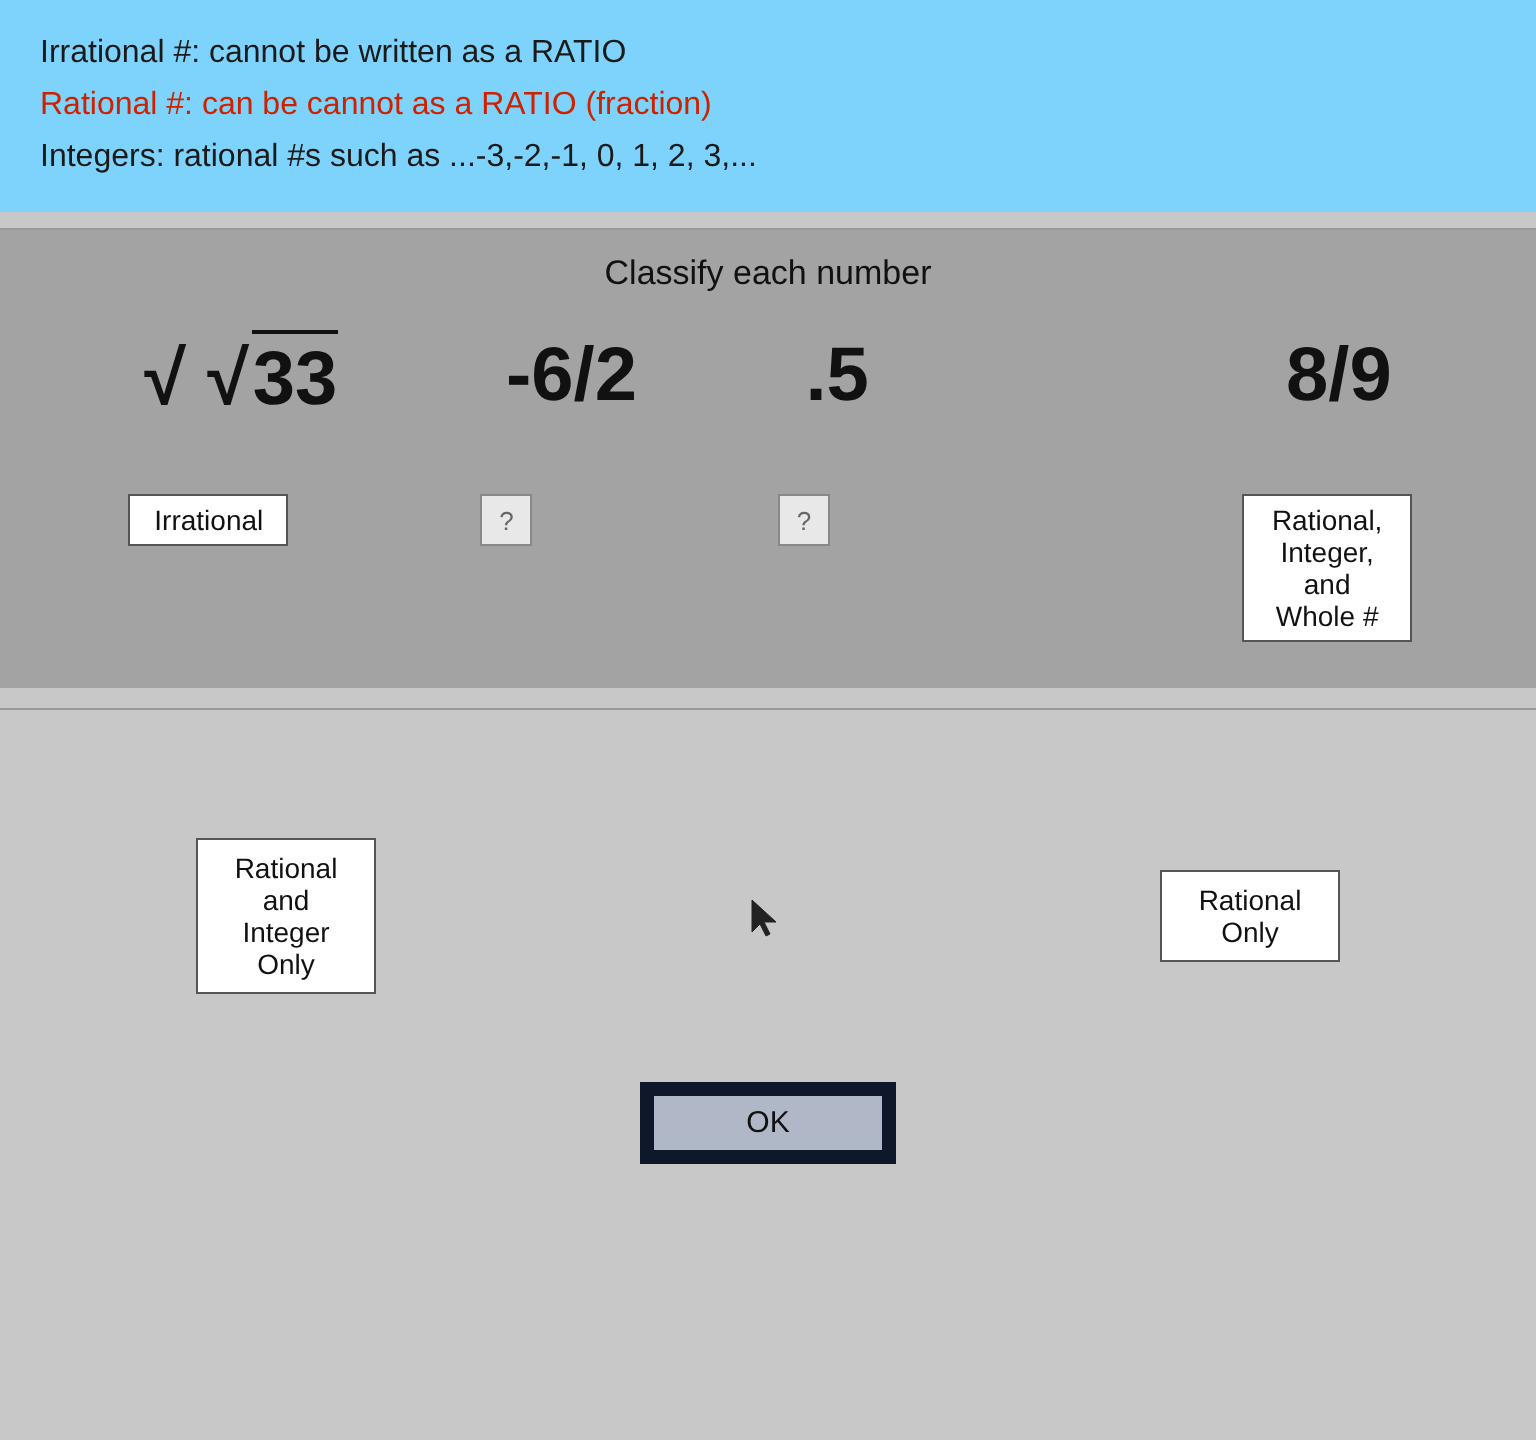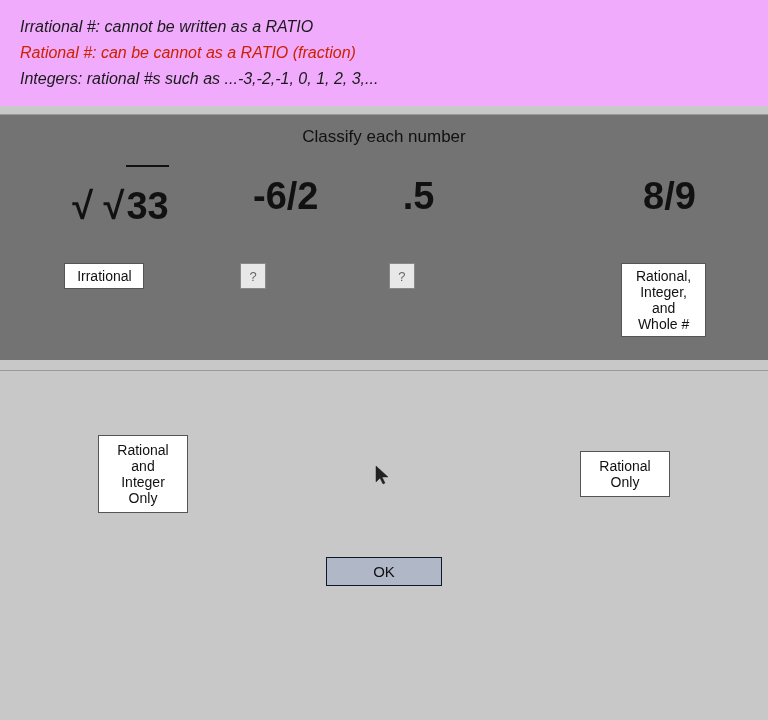--- a/index.html
+++ b/index.html
@@ -6,39 +6,38 @@
     body {
       width: 768px;
       height: 720px;
       background: #c8c8c8;
       font-family: Arial, sans-serif;
       font-size: 16px;
       color: #1a1a1a;
       overflow: hidden;
     }
     .top-section {
-      background: #f0abfc;
+      background: #7dd3fc;
       padding: 18px 20px 10px 20px;
-      font-style: italic;
     }
     .def-line {
       margin-bottom: 8px;
       font-size: 16px;
     }
     .irrational-def { color: #1a1a1a; }
     .rational-def { color: #cc2200; }
     .integer-def { color: #1a1a1a; }
     .whole-def { color: #2255aa; }
     hr {
       border: none;
       border-top: 1px solid #999;
       margin: 8px 0 0 0;
     }
     .classify-section {
-      background: #737373;
+      background: #a3a3a3;
       padding: 12px 20px;
     }
     .classify-title {
       text-align: center;
       font-size: 17px;
       margin-bottom: 18px;
       color: #111;
     }
     .numbers-row {
       display: flex;
@@ -57,21 +56,21 @@
       position: relative;
       display: inline-block;
     }
     .sqrt-symbol::before {
       content: '√';
       font-size: 38px;
     }
     .sqrt-radicand {
       display: inline-block;
       border-top: 2.5px solid #111;
-      padding-top: 18px;
+      padding-top: 2px;
       margin-left: 2px;
       font-size: 38px;
     }
     .answers-row {
       display: flex;
       justify-content: space-around;
       align-items: flex-start;
       padding: 0 10px;
       min-height: 90px;
     }
@@ -128,21 +127,21 @@
       color: #111;
       cursor: grab;
       margin-top: 40px;
     }
     .ok-row {
       text-align: center;
       margin-top: 30px;
     }
     .ok-button {
       background: #b0b8c8;
-      border: 1px solid #0f172a;
+      border: 7px solid #0f172a;
       padding: 5px 46px;
       font-size: 15px;
       cursor: pointer;
       color: #111;
     }
   </style>
 </head>
 <body>
 
 <div class="top-section">

